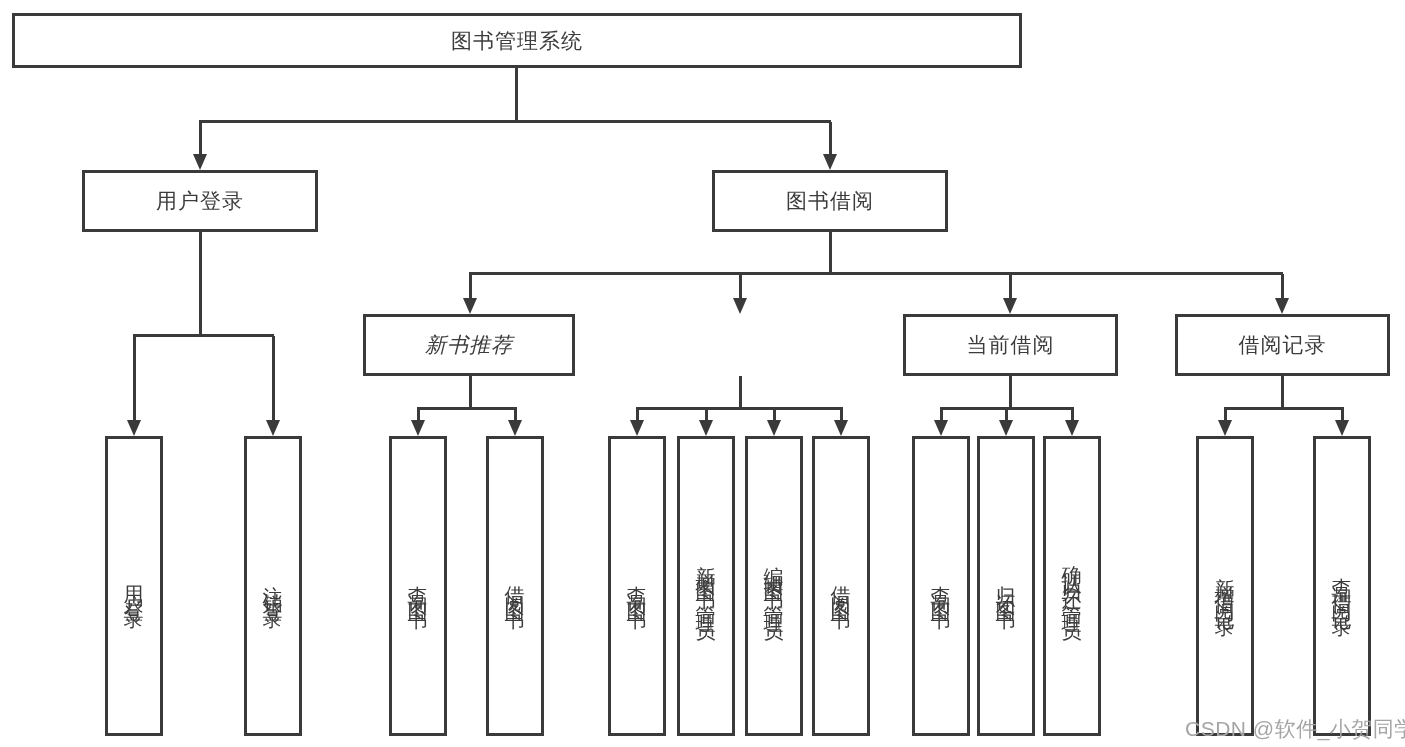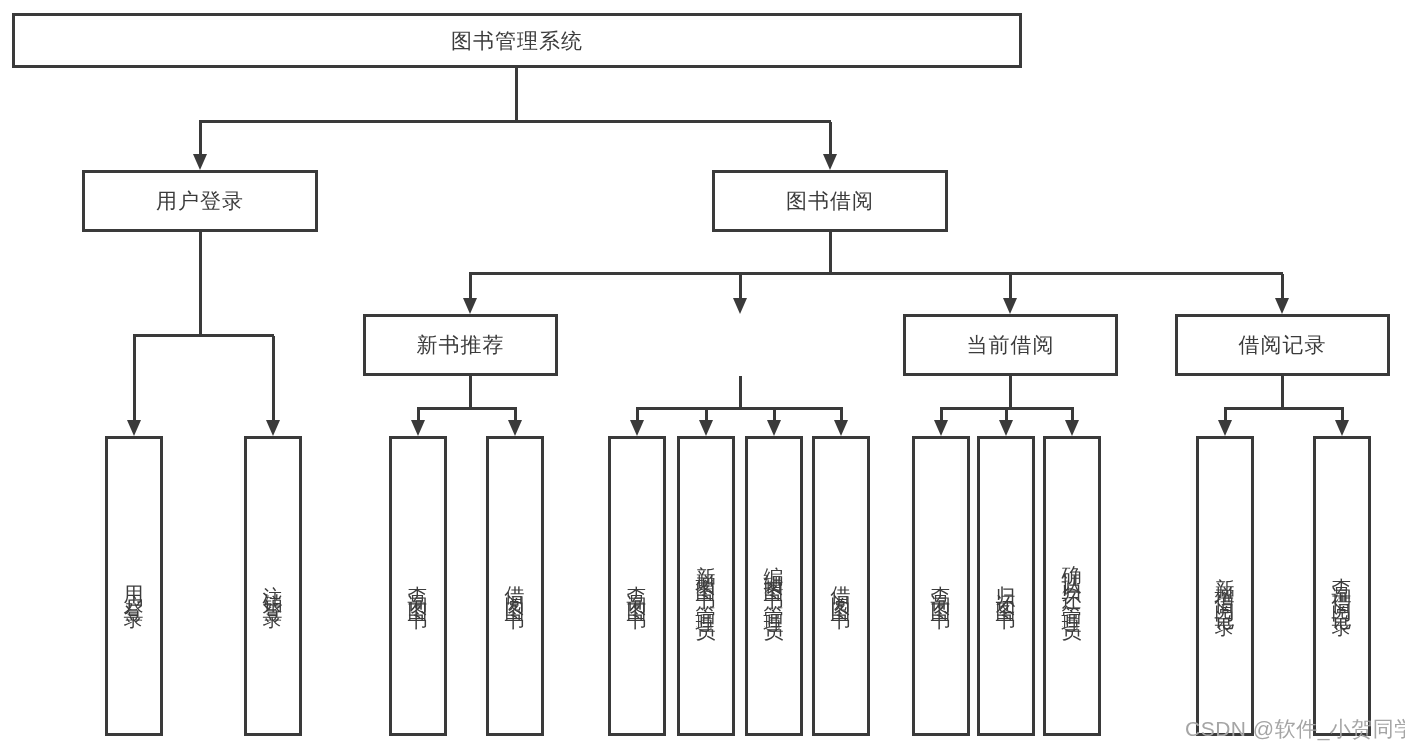--- a/index.html
+++ b/index.html
@@ -66,21 +66,21 @@
   <div class="hl" style="left:469px;top:272px;width:814px;"></div>
   <div class="vl" style="left:469px;top:274px;height:26px;"></div>
   <div class="ar" style="left:463px;top:298px;"></div>
   <div class="vl" style="left:739px;top:274px;height:26px;"></div>
   <div class="ar" style="left:733px;top:298px;"></div>
   <div class="vl" style="left:1009px;top:274px;height:26px;"></div>
   <div class="ar" style="left:1003px;top:298px;"></div>
   <div class="vl" style="left:1281px;top:274px;height:26px;"></div>
   <div class="ar" style="left:1275px;top:298px;"></div>
 
-  <div class="node" style="left:363px;top:314px;width:195px;height:62px;">
+  <div class="node" style="left:363px;top:314px;width:212px;height:62px;font-style:italic;">
     <span>新书推荐</span>
   </div>
   <div class="node" style="left:903px;top:314px;width:215px;height:62px;">
     <span>当前借阅</span>
   </div>
   <div class="node" style="left:1175px;top:314px;width:215px;height:62px;">
     <span>借阅记录</span>
   </div>
 
   <div class="vl" style="left:469px;top:376px;height:33px;"></div>

